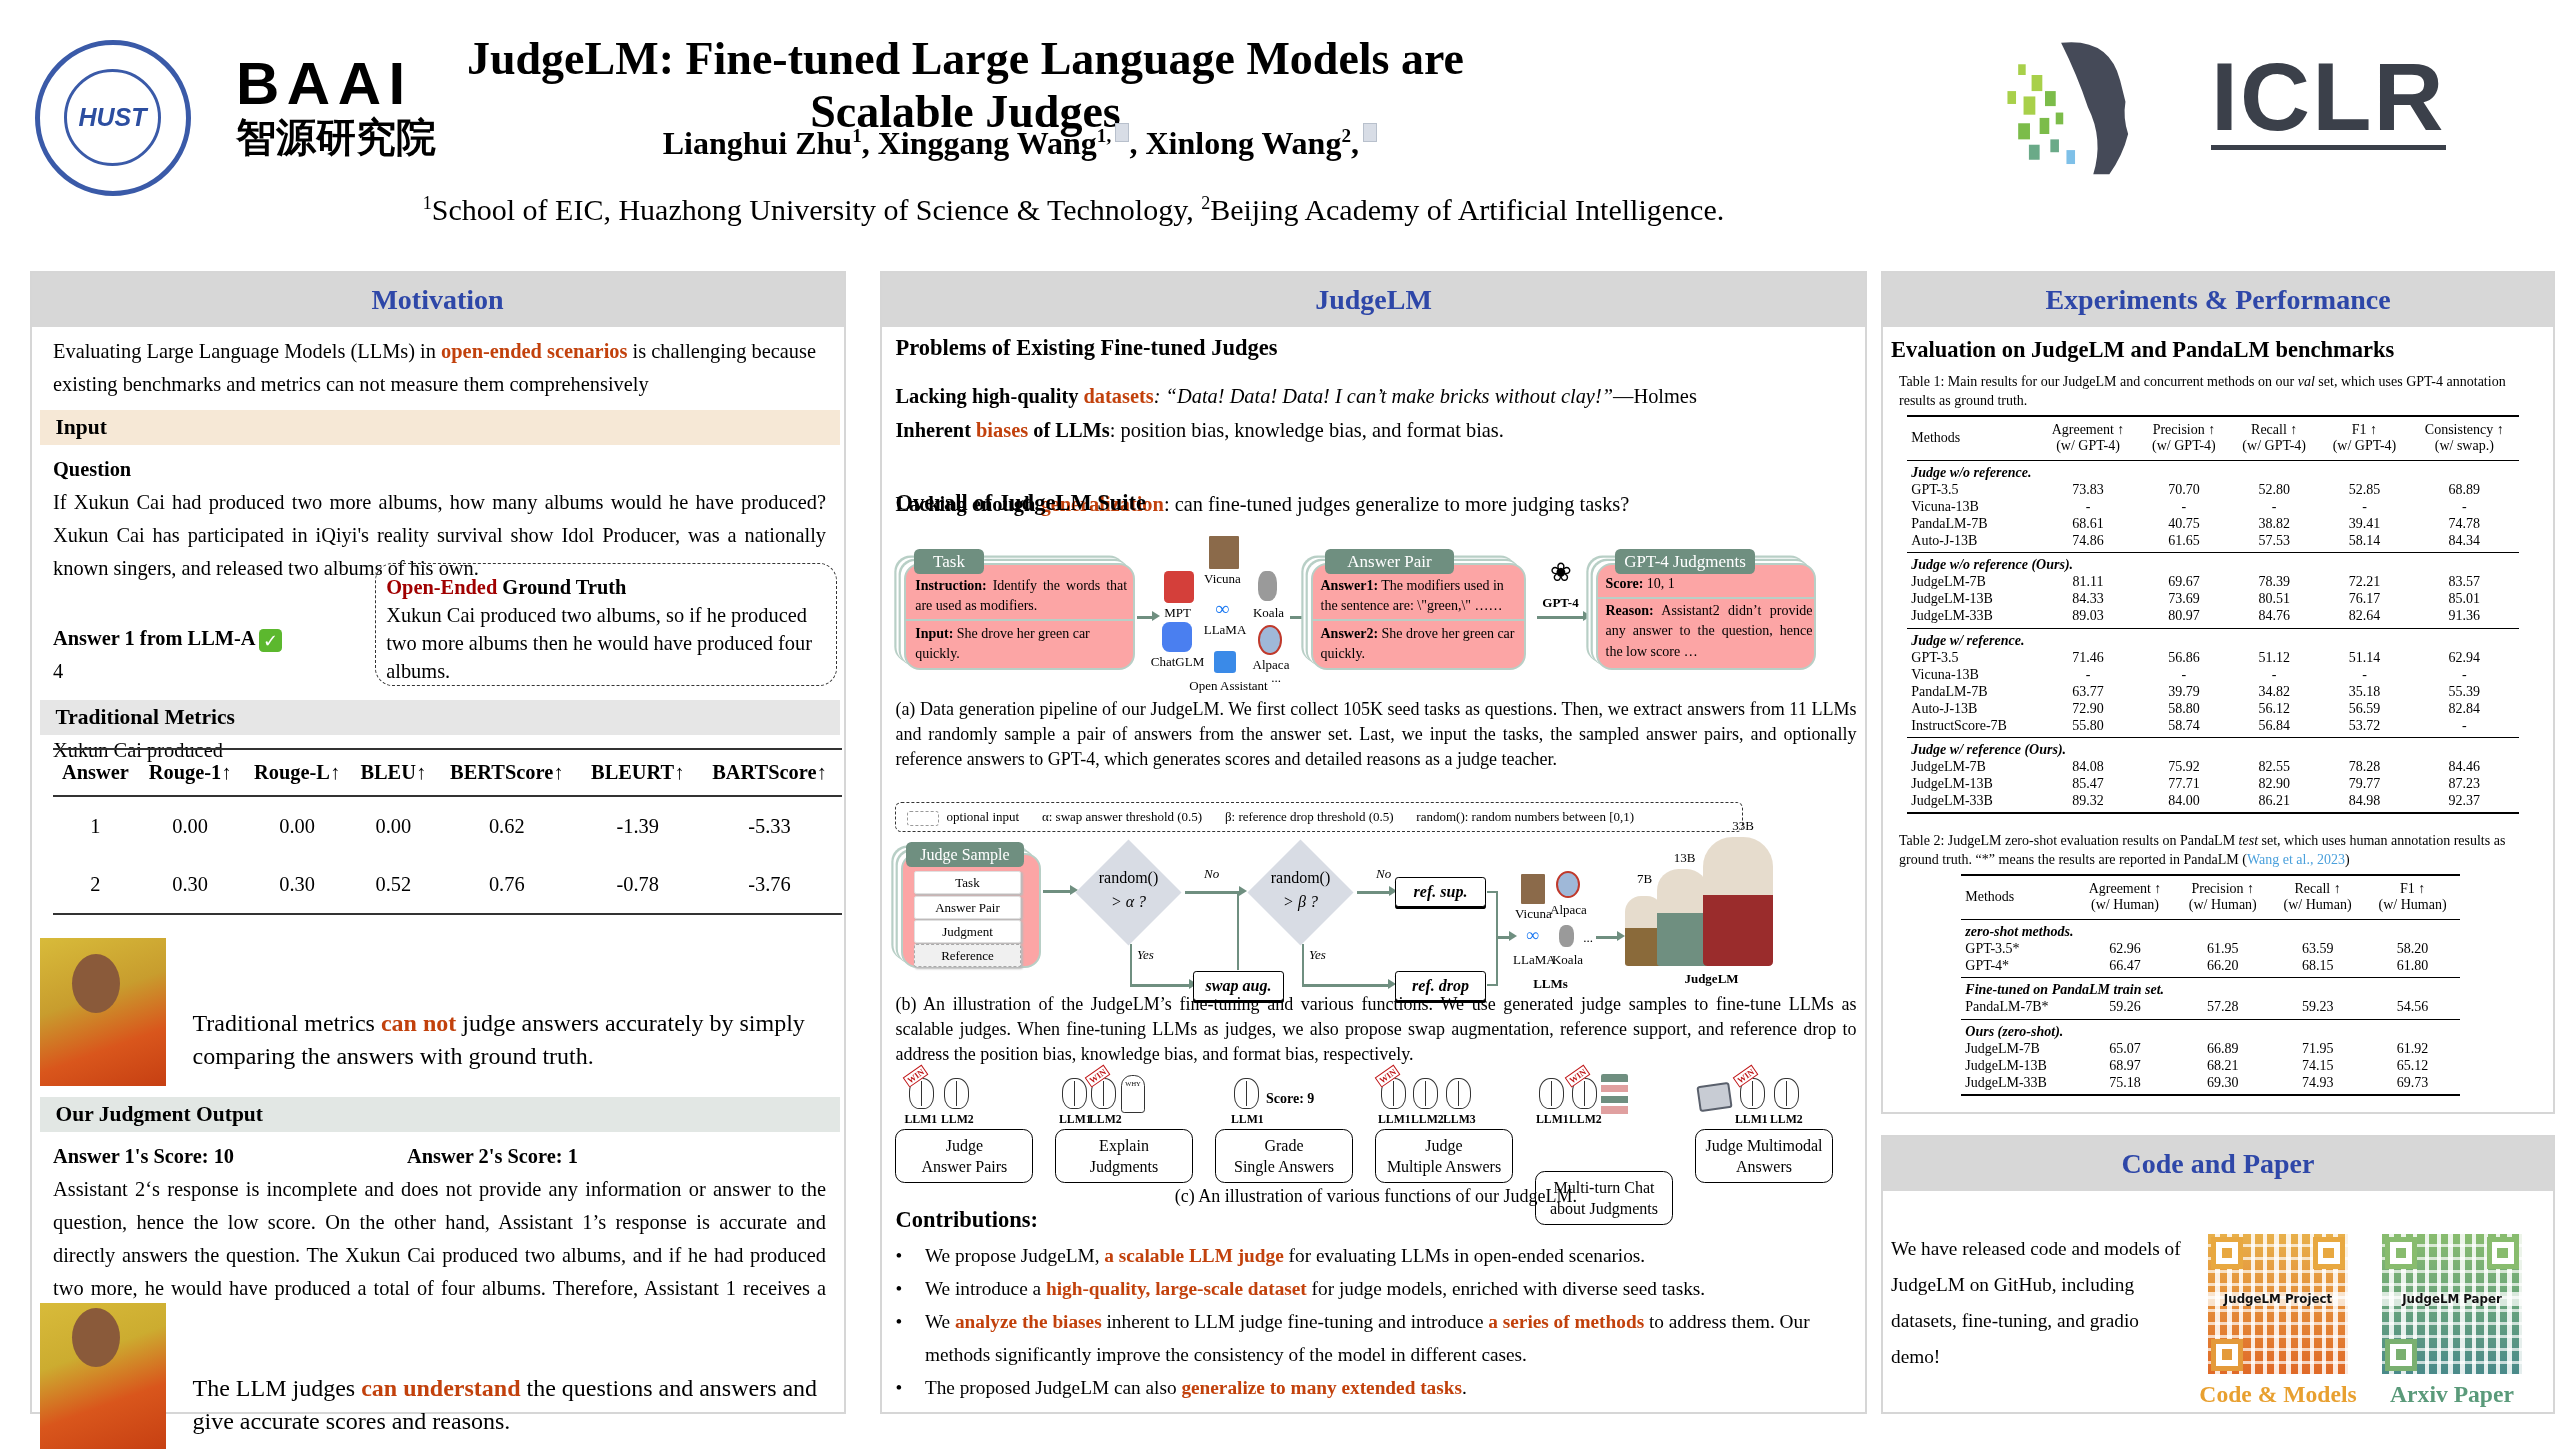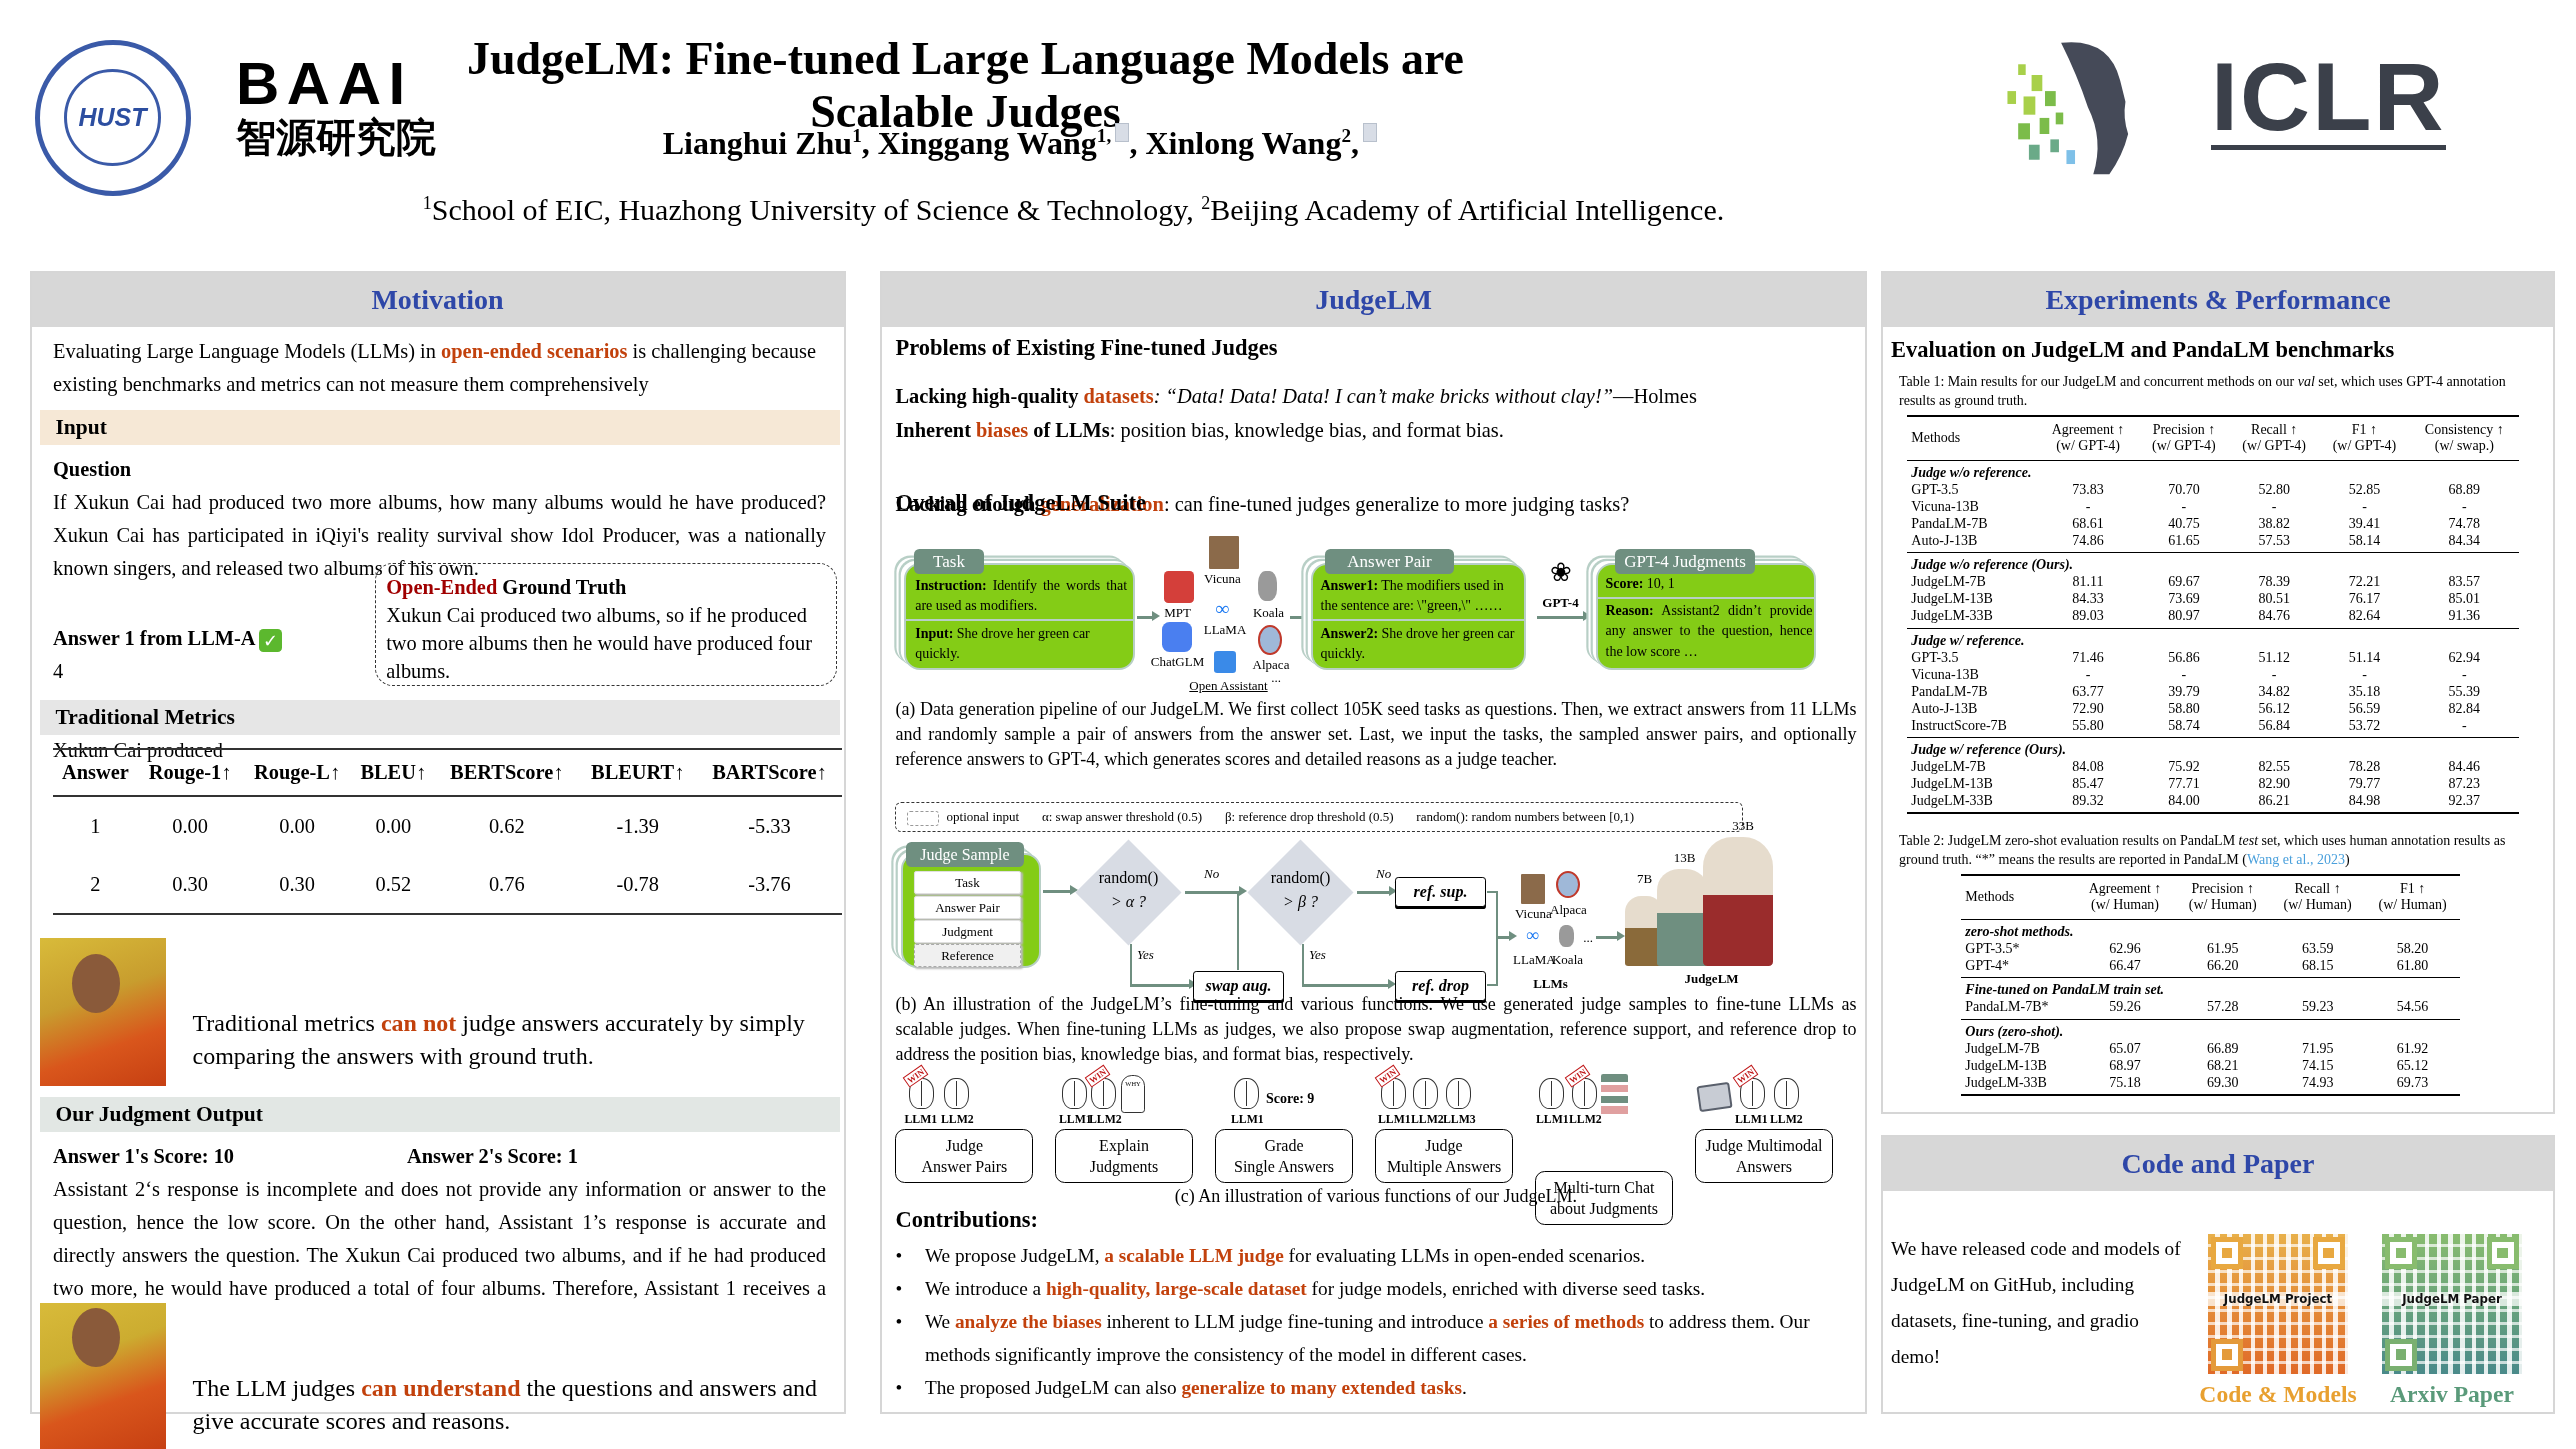--- a/index.html
+++ b/index.html
@@ -52,21 +52,21 @@
 
   .meme { position: absolute; left: 8px; width: 126px; height: 148px; background: linear-gradient(160deg, #d8bb3a 0%, #c89d2e 40%, #d9561c 70%, #c63f12 100%); }
   .meme .face { position: absolute; left: 32px; top: 16px; width: 48px; height: 59px; border-radius: 50%; background: #8a5a3a; }
   .meme-text { position: absolute; left: 161px; width: 633px; font-size: 24px; line-height: 33px; margin-top: 34px; }
 
   
   .jl-h { position: absolute; left: 13.4px; font-size: 22.5px; font-weight: bold; }
   .jl-p { position: absolute; left: 13.4px; font-size: 20.4px; line-height: 32px; }
   .caption { position: absolute; left: 13.4px; width: 961px; font-size: 18px; line-height: 25px; text-align: justify; }
 
-  .pipe-box { position: absolute; border: 2.1px solid #b8cfc6; border-radius: 16px; background: #84cc16; box-shadow: -4.3px -3.2px 0 -1.1px #fff, -5.4px -4.3px 0 0 #b8cfc6, -8.6px -6.4px 0 -1.1px #fff, -9.7px -7.5px 0 0 #b8cfc6; }
+  .pipe-box { position: absolute; border: 2.1px solid #b8cfc6; border-radius: 16px; background: #fca5a5; box-shadow: -4.3px -3.2px 0 -1.1px #fff, -5.4px -4.3px 0 0 #b8cfc6, -8.6px -6.4px 0 -1.1px #fff, -9.7px -7.5px 0 0 #b8cfc6; }
   .pipe-tag { position: absolute; background: #6f8f80; color: #fff; font-size: 17px; border-radius: 5.4px; text-align: center; line-height: 25px; height: 25px; }
   .pipe-text { position: absolute; font-size: 14px; line-height: 20.4px; }
   .arrow { position: absolute; height: 2.7px; background: #6f8f80; }
   .arrow::after { content: ""; position: absolute; right: -7.5px; top: -4.8px; border-left: 8.6px solid #6f8f80; border-top: 5.9px solid transparent; border-bottom: 5.9px solid transparent; }
   .mini-label { position: absolute; font-size: 13px; text-align: center; }
   .tiny-icon { position: absolute; border-radius: 4.3px; }
 
   .legend-box { position: absolute; left: 13.4px; top: 529px; width: 848px; height: 30px; border: 1.6px dashed #333; border-radius: 6.4px; font-size: 13px; line-height: 27px; padding-left: 10.7px; white-space: nowrap; }
   .legend-box .opt { display: inline-block; width: 32px; height: 15px; border: 1.1px dashed #999; border-radius: 3.2px; vertical-align: middle; margin-right: 7.5px; }
 
@@ -268,21 +268,21 @@
   <div class="mini-label" style="left:319px; top:298px; width:43px;">Vicuna</div>
   <div class="tiny-icon" style="left:376px; top:298px; width:19px; height:29.5px; background:#9a9a9a; border-radius:40%;"></div>
   <div class="mini-label" style="left:365px; top:332px; width:43px;">Koala</div>
   <div class="mini-label" style="left:327px; top:325px; width:27px; font-size:19.3px; color:#1877f2; font-weight:bold;">∞</div>
   <div class="mini-label" style="left:319px; top:349px; width:48px;">LLaMA</div>
   <div class="tiny-icon" style="left:280px; top:349px; width:29.5px; height:29.5px; background:#4a7ff0; border-radius:7.5px;"></div>
   <div class="mini-label" style="left:266px; top:381px; width:59px;">ChatGLM</div>
   <div class="tiny-icon" style="left:376px; top:352px; width:24px; height:29.5px; border:2.1px solid #c0392b; border-radius:50%; background:#9fb8d8;"></div>
   <div class="mini-label" style="left:365px; top:384px; width:48px;">Alpaca</div>
   <div class="tiny-icon" style="left:332px; top:378px; width:21.5px; height:21.5px; background:#3a8ae8; border-radius:3.2px;"></div>
-  <div class="mini-label" style="left:306px; top:405px; width:81px;text-decoration:underline;">Open Assistant</div>
+  <div class="mini-label" style="left:306px; top:405px; width:81px;">Open Assistant</div>
   <div class="mini-label" style="left:386px; top:397px; width:16px;">...</div>
 
   <div class="arrow" style="left:408px; top:343px; width:15px;"></div>
 
   <div class="pipe-box" style="left:429px; top:290px; width:215px; height:107px;">
     <div class="pipe-text" style="left:7.5px; top:10.7px; width:201px;"><span class="b">Answer1:</span><span> The modifiers used in the sentence are: \"green,\" ……</span></div>
     <div style="position:absolute; left:0; top:54px; width:100%; height:1.6px; background:#b8cfc6;"></div>
     <div class="pipe-text" style="left:7.5px; top:59px; width:201px;"><span class="b">Answer2:</span><span> She drove her green car quickly.</span></div>
   </div>
   <div class="pipe-tag" style="left:443px; top:276px; width:129px;">Answer Pair</div>

